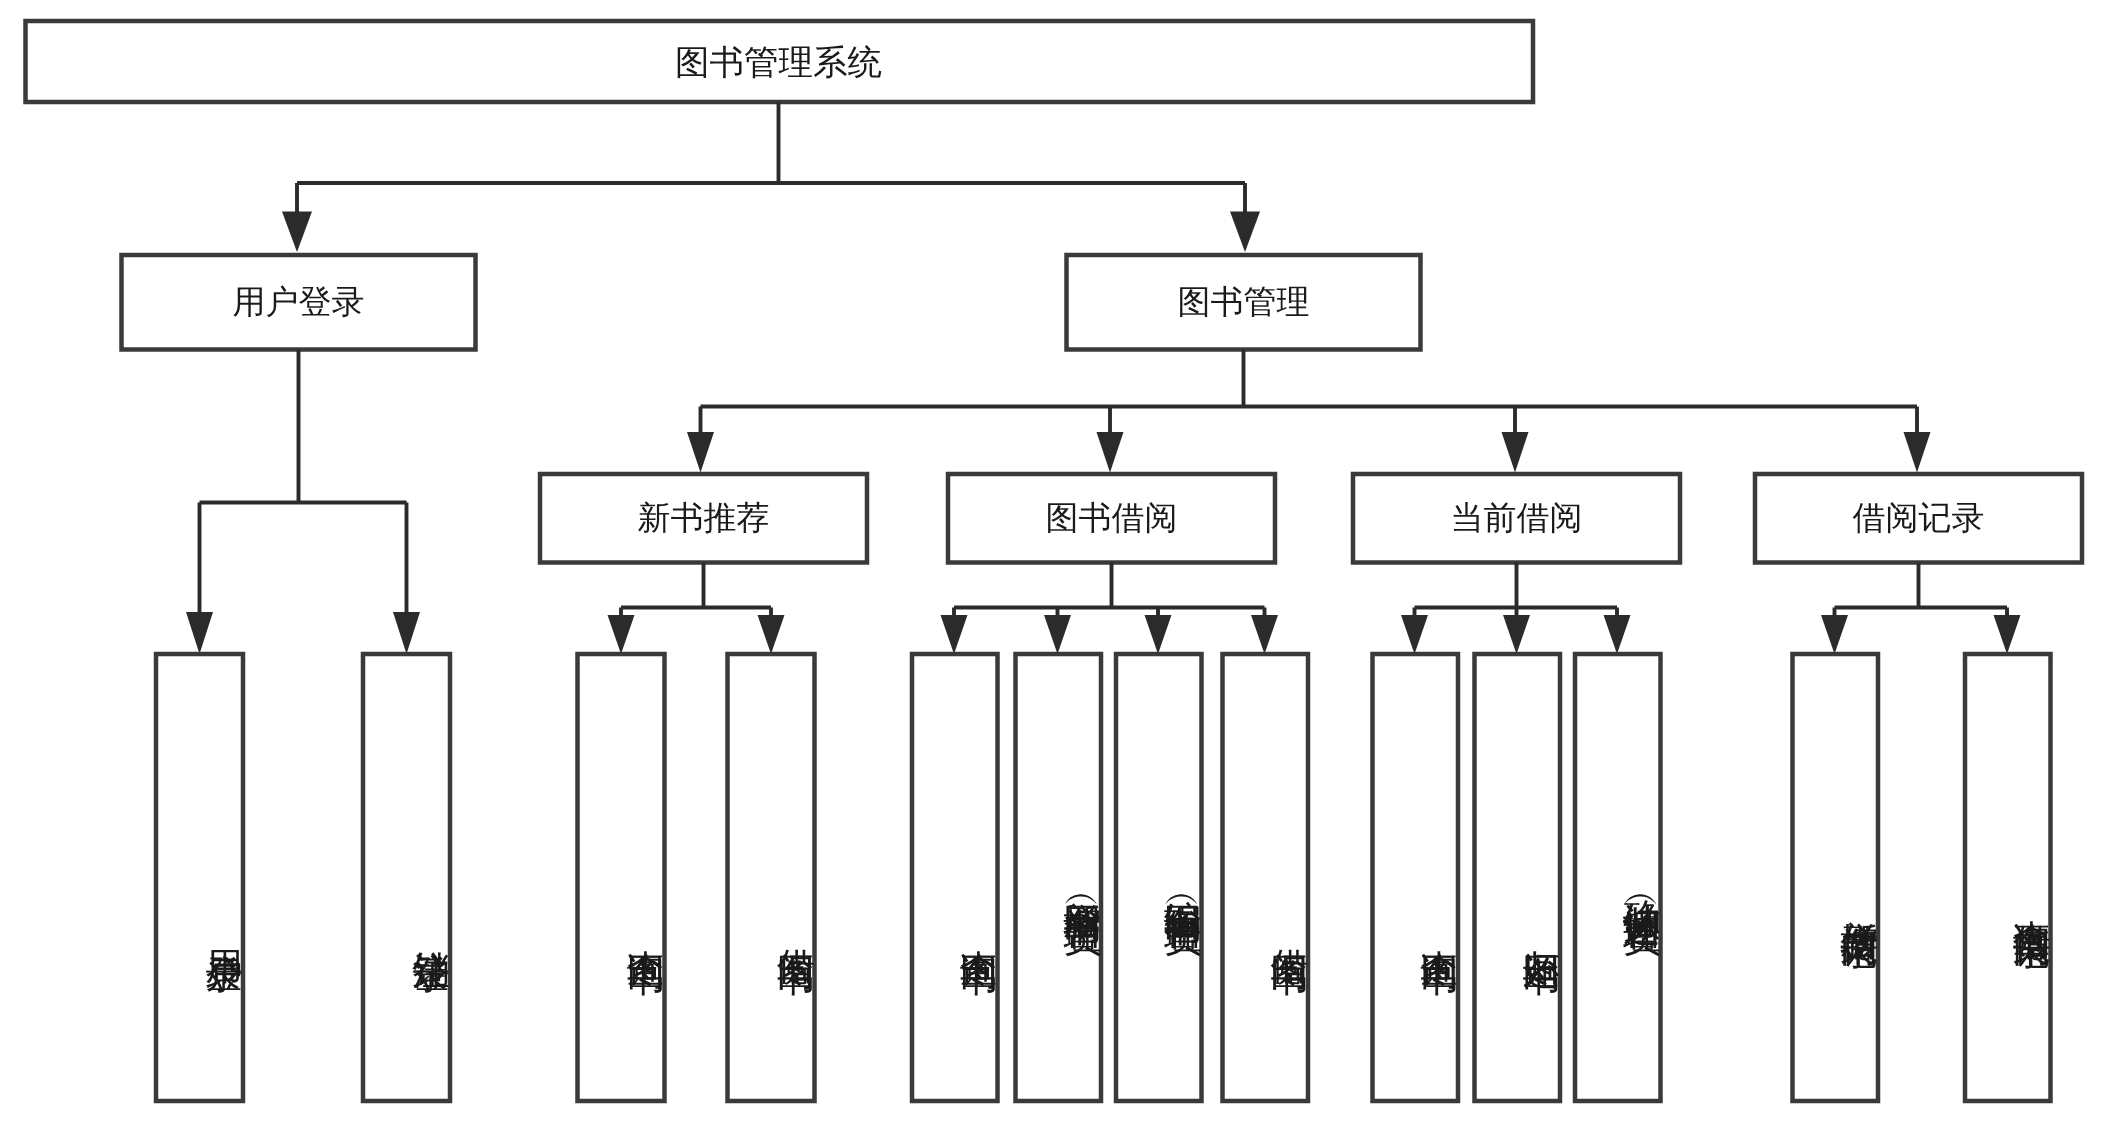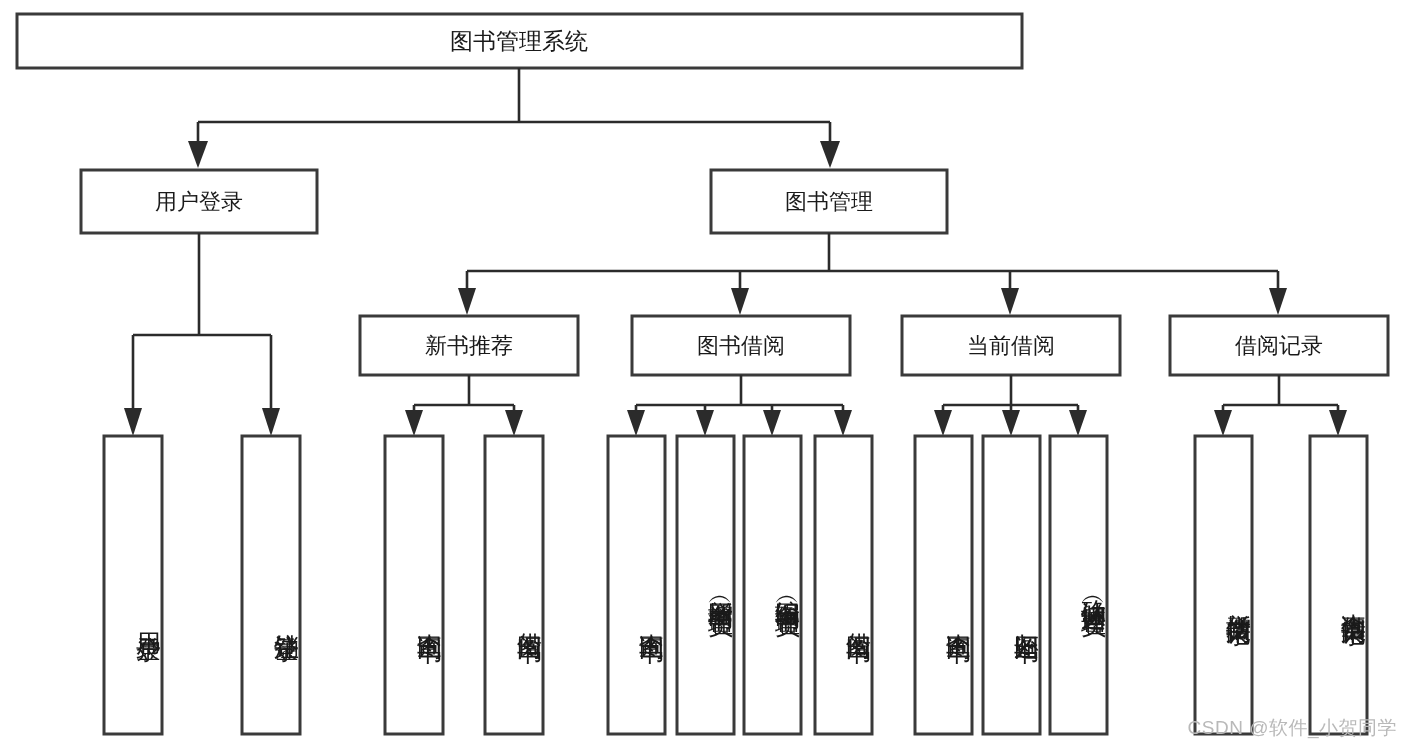--- a/index.html
+++ b/index.html
@@ -216,15 +216,14 @@
   <div class="vlabel" style="left:744px; top:444px; width:57px; height:290px;">编辑图书（管理员）</div>
   <div class="vlabel" style="left:815px; top:500px; width:57px; height:234px;">借阅图书</div>
 
   <div class="vlabel" style="left:915px; top:500px; width:57px; height:234px;">查询图书</div>
   <div class="vlabel" style="left:983px; top:500px; width:57px; height:234px;">归还图书</div>
   <div class="vlabel" style="left:1050px; top:444px; width:57px; height:290px;">确认归还（管理员）</div>
 
   <div class="vlabel" style="left:1195px; top:464px; width:57px; height:270px;">新增借阅记录</div>
   <div class="vlabel" style="left:1310px; top:464px; width:57px; height:270px;">查询借阅记录</div>
 
-  <div class="watermark">CSDN @软件_小贺同学</div>
 
 </div>
 
 </body></html>

